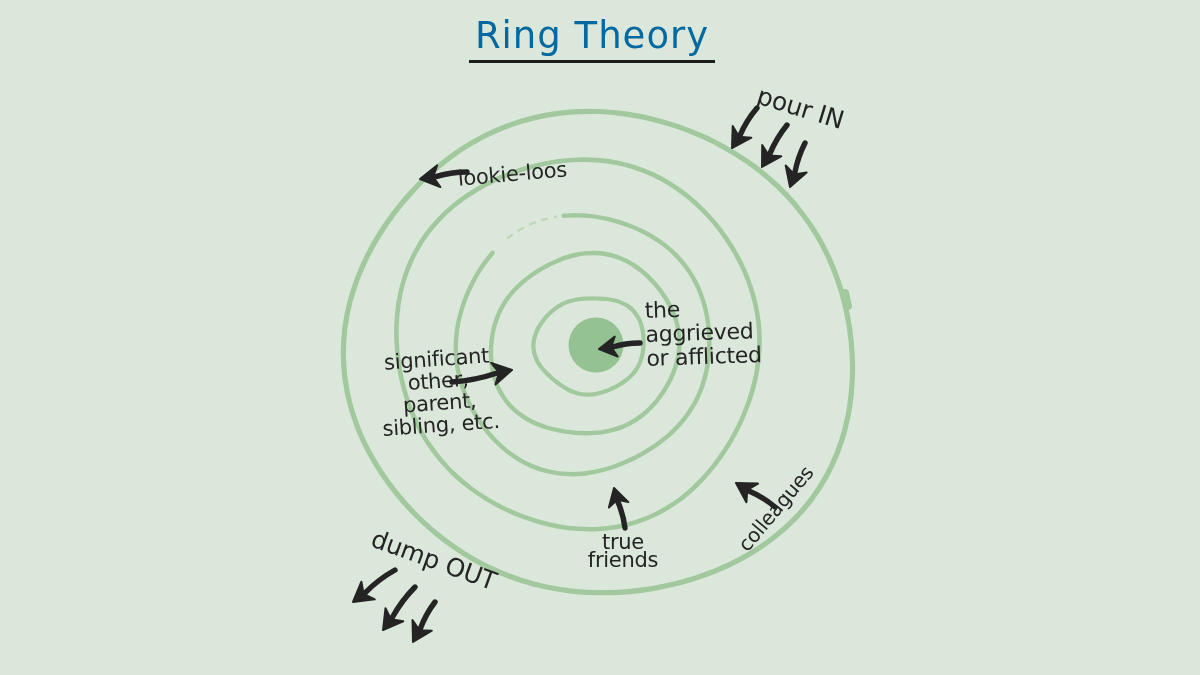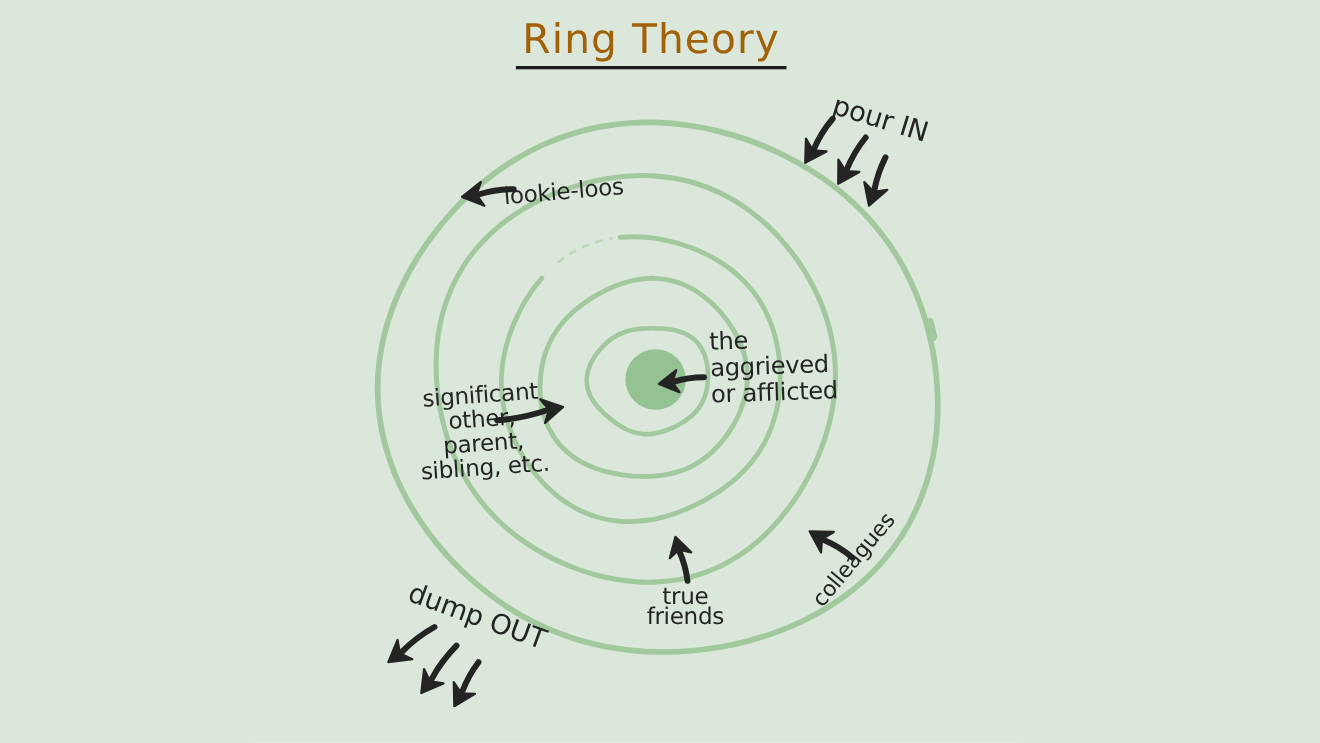--- a/index.html
+++ b/index.html
@@ -1,21 +1,21 @@
 <!DOCTYPE html>
 <html><head>
 <meta charset="utf-8">
 <style>
   html,body{margin:0;padding:0;}
   body{width:1200px;height:675px;overflow:hidden;font-family:"DejaVu Sans","Liberation Sans",sans-serif;}
   .stage{position:relative;width:1200px;height:675px;background:#dbe7da;}
   .stage svg{position:absolute;left:0;top:0;}
   .title{
     position:absolute;top:16px;left:0;right:16px;margin:auto;width:max-content;
-    font-size:37px;color:#a16207;letter-spacing:1px;
+    font-size:37px;color:#0369a1;letter-spacing:1px;
     border-bottom:3.5px solid #1d1d1d;padding:0 6px 3px 6px;line-height:1.1;
   }
   text{fill:#242424;letter-spacing:-0.3px;}
 </style>
 </head>
 <body>
 
 <div class="stage" style="background: rgb(219, 231, 218);">
   <svg id="diagram" width="1200" height="675" viewBox="0 0 1200 675">
       <path d="M643.5,345.0C643.4,346.8 643.3,348.5 643.1,350.3C642.9,352.0 642.6,353.7 642.2,355.5C641.8,357.2 641.3,358.9 640.7,360.5C640.1,362.2 639.4,363.9 638.6,365.4C637.8,367.0 636.9,368.6 635.9,370.0C634.9,371.5 633.8,372.9 632.6,374.2C631.4,375.5 630.1,376.8 628.8,378.0C627.5,379.1 626.1,380.2 624.6,381.3C623.2,382.3 621.7,383.3 620.2,384.2C618.7,385.1 617.1,386.0 615.6,386.8C614.0,387.6 612.4,388.4 610.8,389.1C609.2,389.8 607.6,390.5 605.9,391.1C604.2,391.7 602.5,392.3 600.8,392.8C599.0,393.3 597.3,393.7 595.5,394.0C593.7,394.3 591.8,394.5 590.0,394.6C588.2,394.7 586.3,394.7 584.5,394.5C582.7,394.4 580.8,394.1 579.0,393.7C577.2,393.3 575.5,392.8 573.8,392.1C572.1,391.5 570.4,390.8 568.8,390.0C567.2,389.2 565.6,388.3 564.1,387.3C562.6,386.4 561.1,385.4 559.7,384.4C558.3,383.3 556.9,382.3 555.5,381.2C554.1,380.1 552.8,378.9 551.4,377.8C550.1,376.6 548.8,375.4 547.5,374.1C546.2,372.9 544.9,371.6 543.7,370.2C542.5,368.8 541.3,367.4 540.3,365.9C539.2,364.4 538.2,362.8 537.3,361.2C536.4,359.5 535.7,357.8 535.1,356.0C534.5,354.2 534.0,352.4 533.8,350.6C533.5,348.7 533.4,346.9 533.4,345.0C533.5,343.1 533.7,341.3 534.1,339.5C534.4,337.6 535.0,335.8 535.6,334.1C536.2,332.3 537.0,330.6 537.8,329.0C538.6,327.4 539.6,325.8 540.6,324.2C541.6,322.7 542.6,321.2 543.8,319.8C544.9,318.4 546.1,317.0 547.3,315.7C548.5,314.4 549.8,313.1 551.1,312.0C552.4,310.8 553.8,309.6 555.2,308.6C556.7,307.5 558.1,306.5 559.7,305.6C561.2,304.7 562.8,303.9 564.4,303.2C566.0,302.5 567.7,301.8 569.4,301.3C571.1,300.8 572.8,300.3 574.5,300.0C576.2,299.6 577.9,299.3 579.7,299.1C581.4,298.9 583.1,298.8 584.8,298.7C586.6,298.6 588.3,298.5 590.0,298.5C591.7,298.4 593.4,298.4 595.2,298.5C596.9,298.5 598.7,298.5 600.4,298.6C602.2,298.7 604.0,298.8 605.8,299.0C607.6,299.2 609.5,299.4 611.3,299.8C613.2,300.1 615.1,300.5 616.9,301.1C618.7,301.6 620.5,302.3 622.3,303.1C624.0,303.9 625.8,304.8 627.4,305.8C629.0,306.9 630.5,308.1 631.9,309.4C633.3,310.7 634.6,312.2 635.7,313.7C636.8,315.2 637.8,316.8 638.7,318.5C639.6,320.1 640.3,321.9 640.9,323.6C641.5,325.4 641.9,327.2 642.3,329.0C642.7,330.7 643.0,332.5 643.2,334.3C643.4,336.1 643.5,337.9 643.6,339.7C643.6,341.5 643.6,343.2 643.5,345.0Z" fill="none" stroke="#a2c89e" stroke-width="4.2" stroke-linecap="round"></path>

